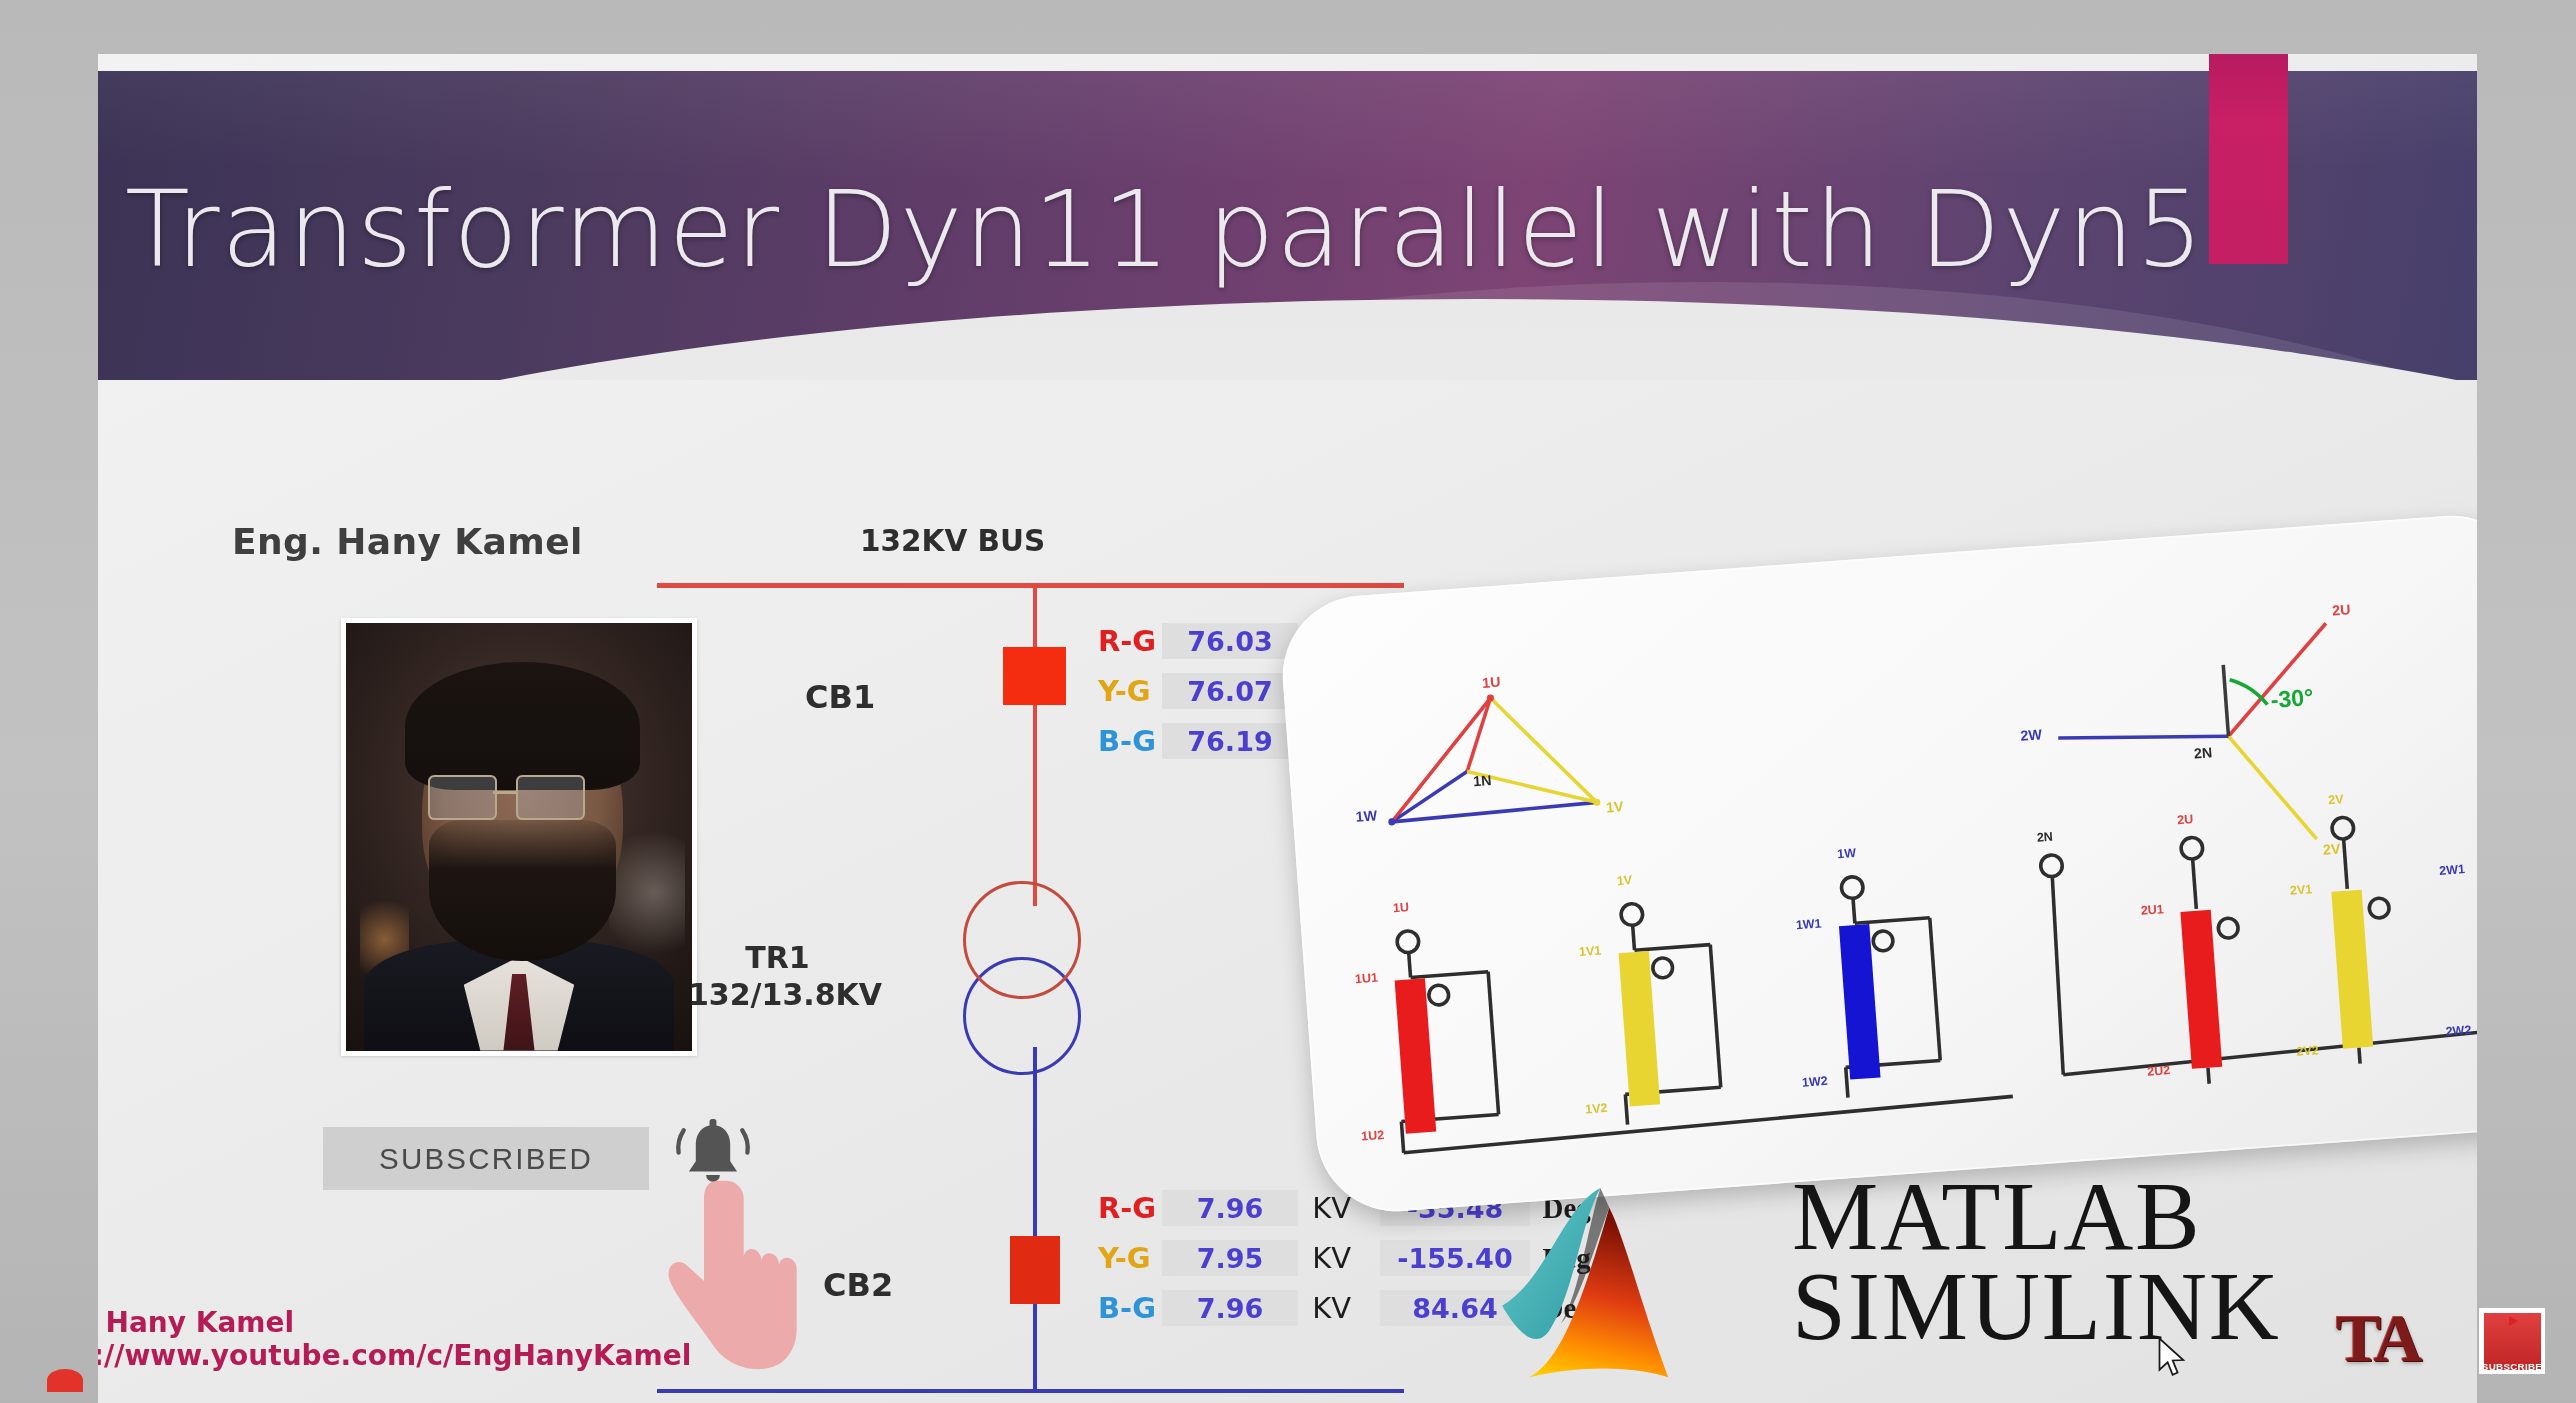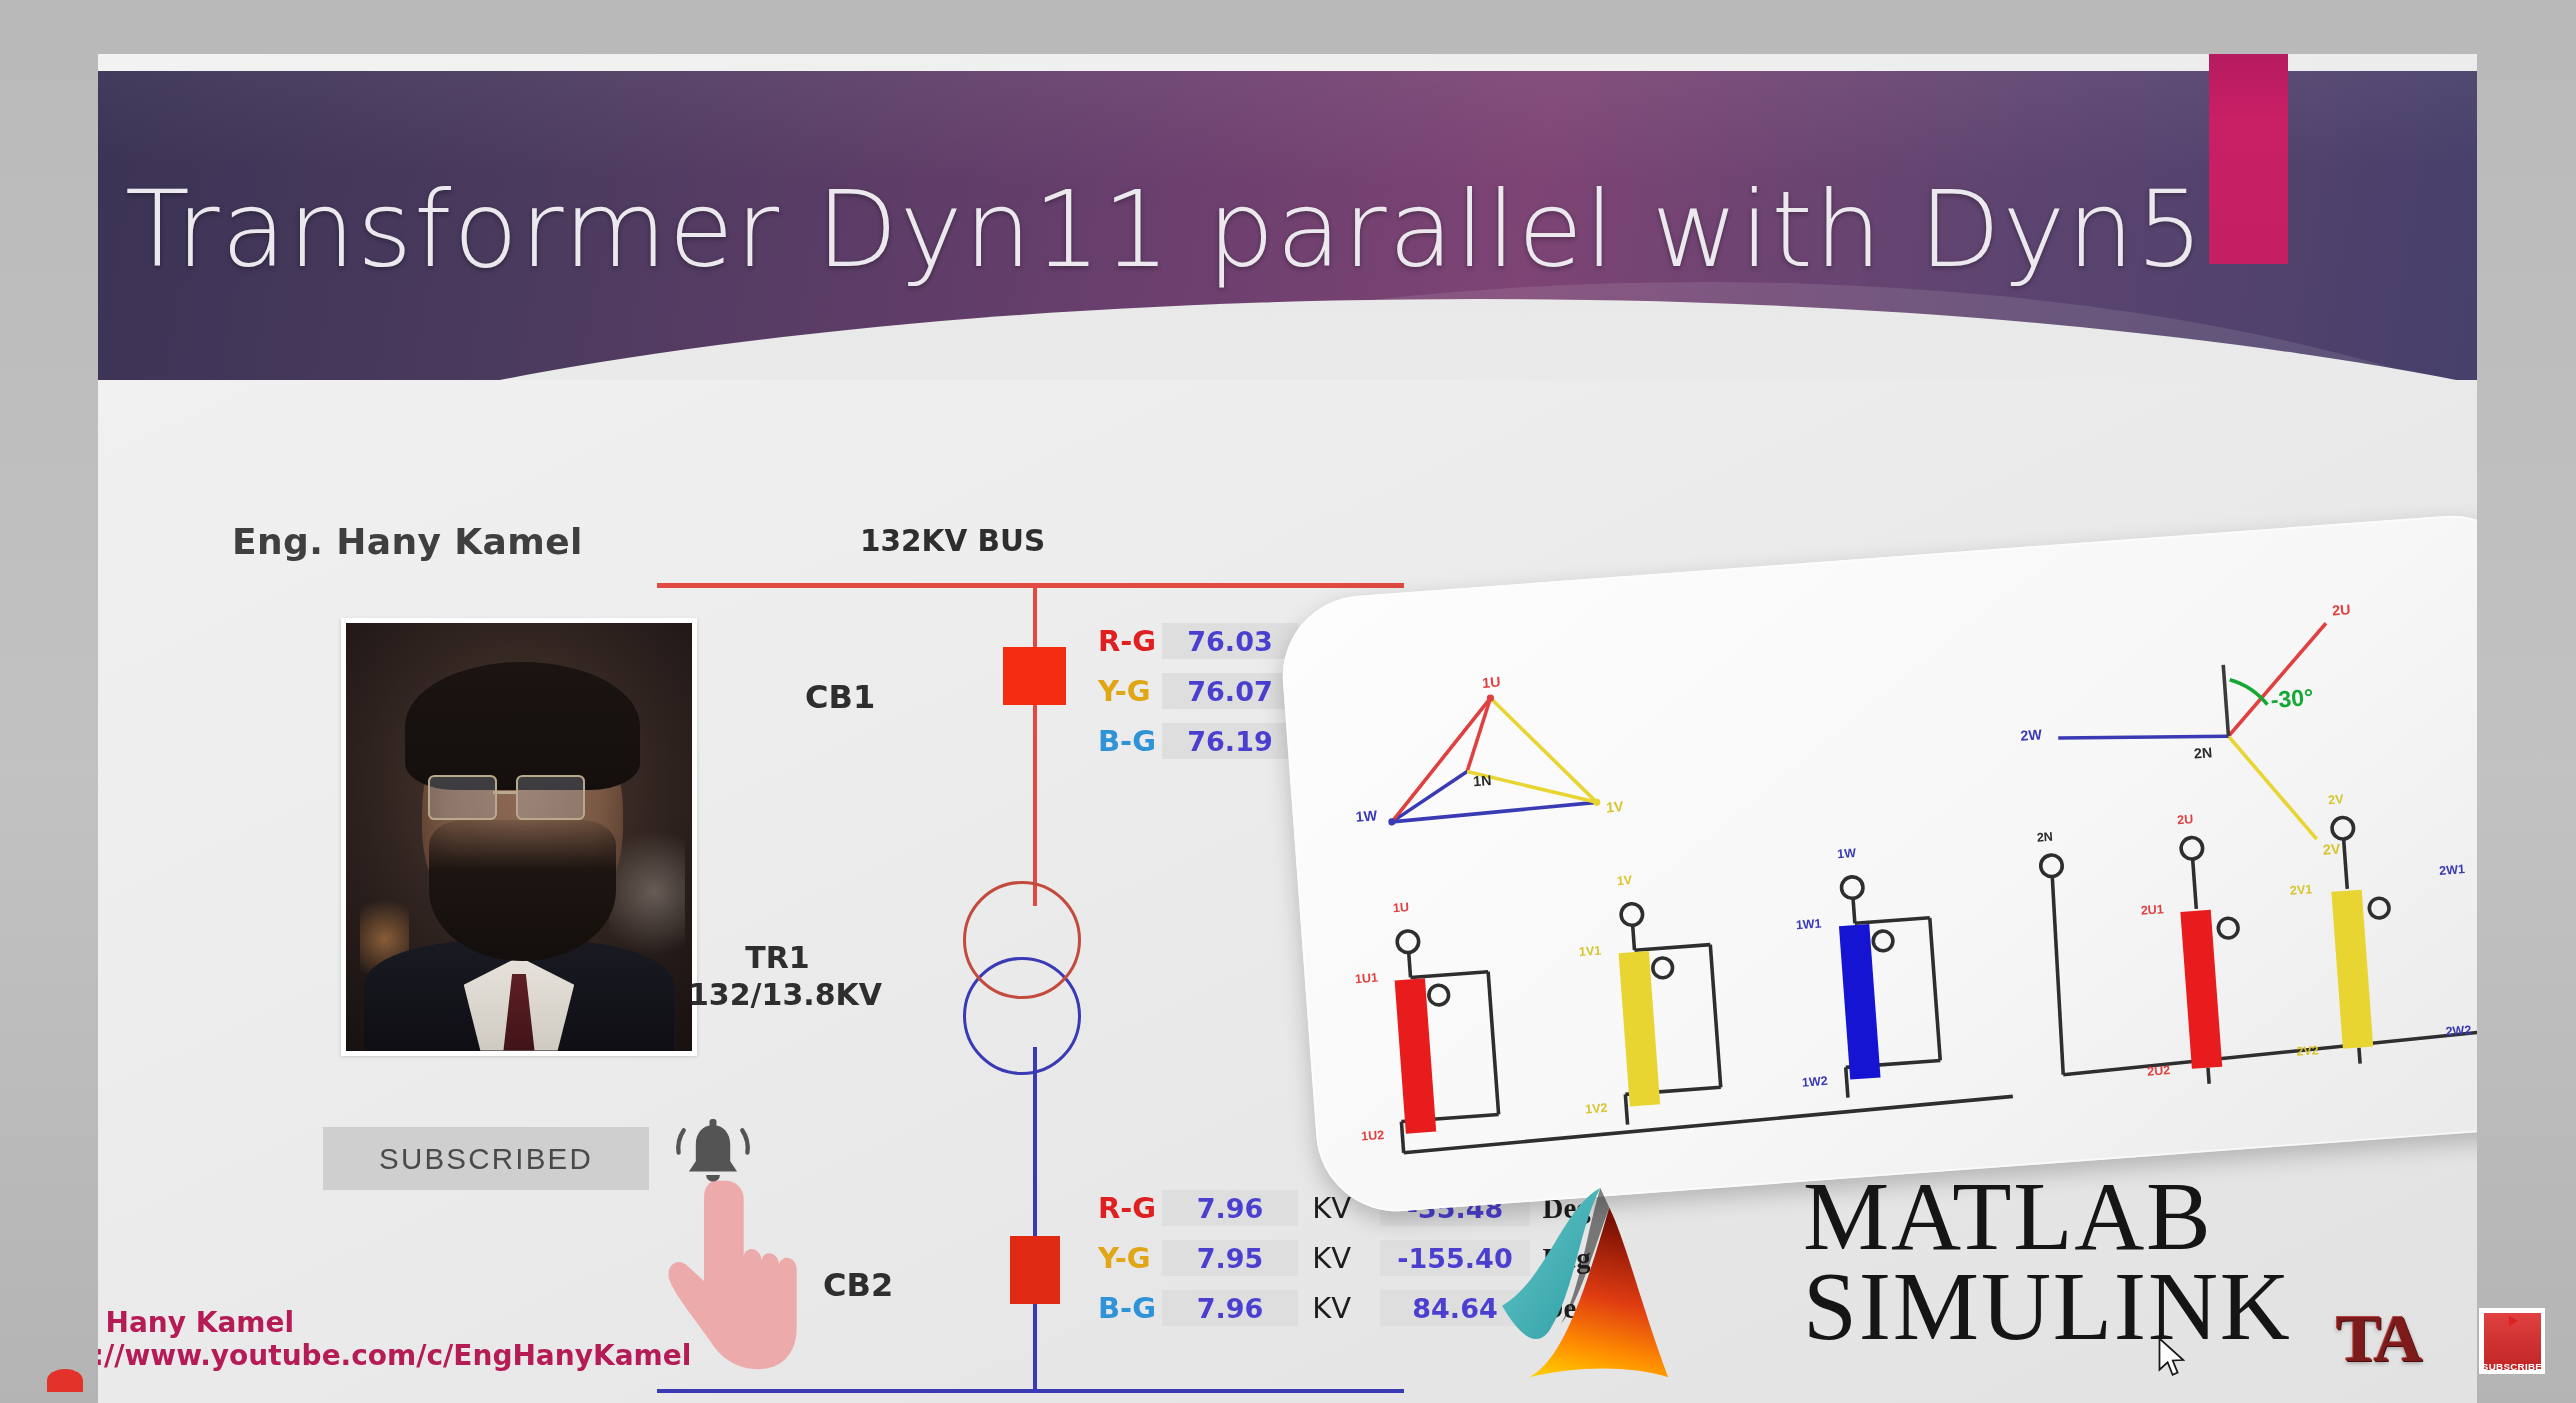--- a/index.html
+++ b/index.html
@@ -103,21 +103,21 @@
   
   #panel{position:absolute;left:1200px;top:501px;width:1252px;height:617px;
       background:linear-gradient(145deg,#fdfdfd 0%,#f7f7f7 55%,#e9e9e9 100%);
       border-radius:81px;transform:rotate(-4.2deg);
       box-shadow:0 9px 23px rgba(0,0,0,.22), inset 0 0 0 1.8px rgba(255,255,255,.6);}
   #panel-svg{position:absolute;left:1200px;top:501px;width:1252px;height:617px;
       transform:rotate(-4.2deg);overflow:visible;}
 
   
   #matlab{position:absolute;left:1395px;top:1100px;width:957px;height:268px;}
-  #matlab-text{position:absolute;left:310px;top:14.3px;width:662px;
+  #matlab-text{position:absolute;left:299px;top:14.3px;width:662px;
       font-family:"Liberation Serif","DejaVu Serif",serif;color:#151515;line-height:1.02;}
   #matlab-text .l1{font-size:97px;letter-spacing:1.8px;}
   #matlab-text .l2{font-size:97px;letter-spacing:1.8px;margin-top:-9px;}
 
   
   #watermark{position:absolute;left:-72px;top:1252px;width:644px;color:#b51b55;
       font-family:"DejaVu Sans","Liberation Sans",sans-serif;font-weight:bold;line-height:1.18;}
   #watermark .w1{font-size:28px;}
   #watermark .w2{font-size:28px;}
 

